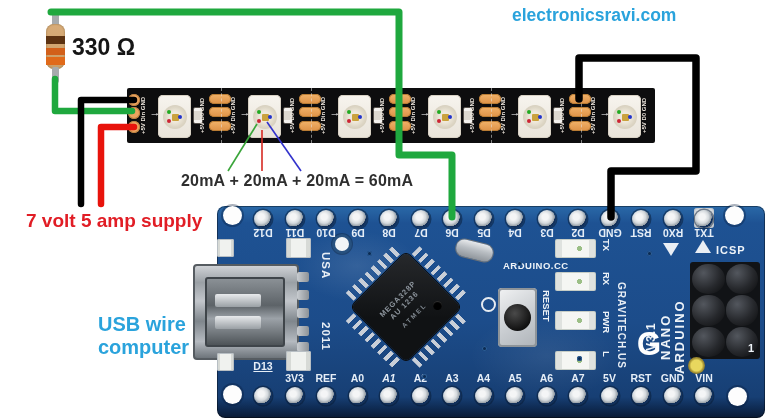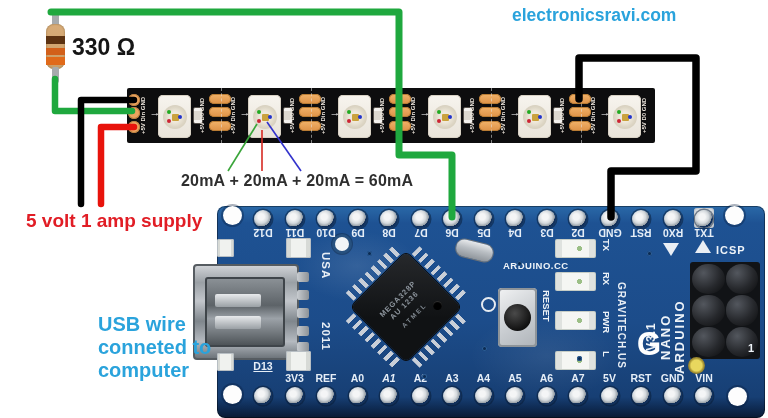--- a/index.html
+++ b/index.html
@@ -388,20 +388,19 @@
     <path d="M134 100 H81 V204" fill="none" stroke="#000000" stroke-width="6.5" stroke-linejoin="round" stroke-linecap="round"></path>
     <path d="M134 127 H101 V204" fill="none" stroke="#e8130c" stroke-width="6.5" stroke-linejoin="round" stroke-linecap="round"></path>
     <path d="M579 99 V58 H696 V171 H611 V217" fill="none" stroke="#000000" stroke-width="7.5" stroke-linejoin="round" stroke-linecap="round"></path>
     <path d="M257 124 L228 171" stroke="#3aa53a" stroke-width="1.6"></path>
     <path d="M262 130 V171" stroke="#d62a22" stroke-width="1.6"></path>
     <path d="M267 122 L301 171" stroke="#3333cc" stroke-width="1.6"></path>
   </svg>
 
   <div class="abs watermark">electronicsravi.com</div>
   <div class="abs reslabel">330 Ω</div>
-  <div class="abs supplylabel">5 volt 1 amp supply</div>
+  <div class="abs supplylabel">7 volt 5 amp supply</div>
   <div class="abs currentlabel">20mA + 20mA + 20mA = 60mA</div>
   <div class="abs usbnote" id="usbnote">
       <div class="usb-line">USB wire</div>
-      <div class="usb-line">conneted to</div>
       <div class="usb-line">computer</div>
     </div>
 </div>
 
 </body></html>

